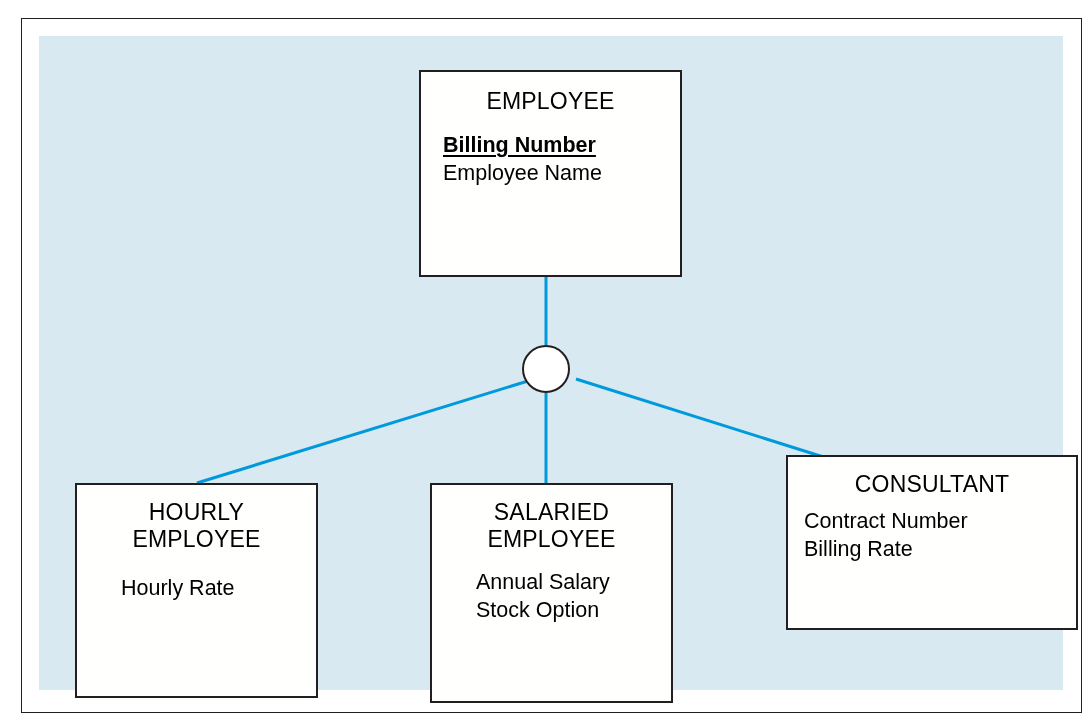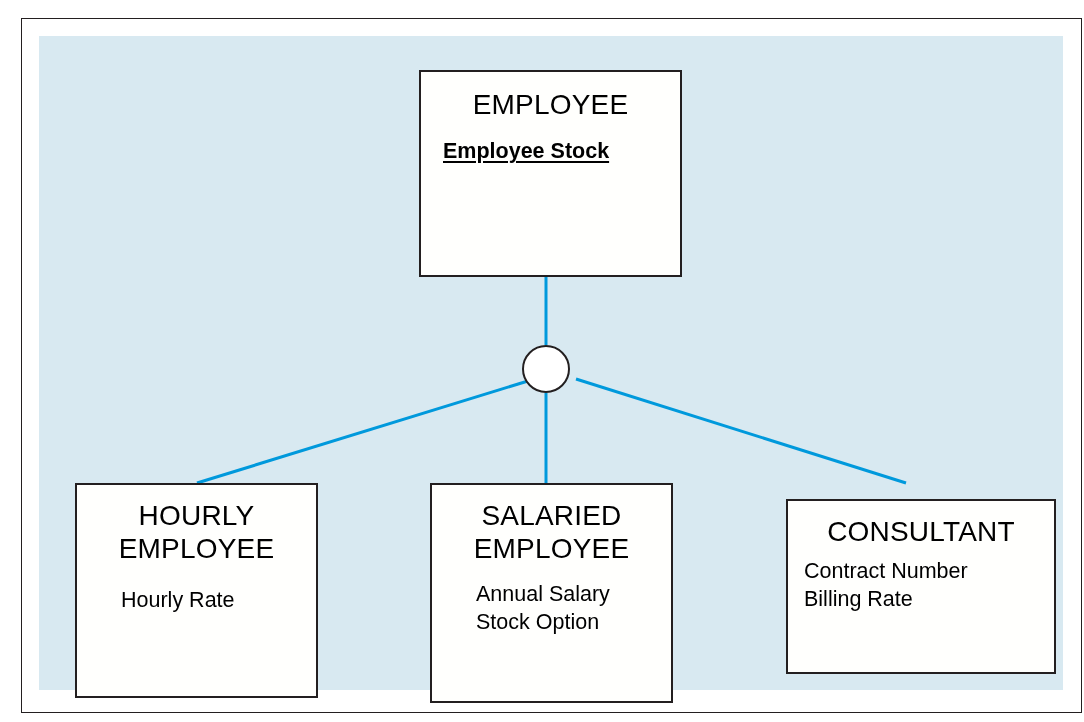--- a/index.html
+++ b/index.html
@@ -53,21 +53,21 @@
 
   .entity {
     position: absolute;
     background: #fffffd;
     border: 2.5px solid #231f20;
     box-sizing: border-box;
     text-align: center;
   }
 
   .entity-title {
-    font-size: 28px;
+    font-size: 23px;
     color: #000000;
     letter-spacing: 0.2px;
     line-height: 1.18;
     white-space: pre-line;
   }
 
   .attr-list {
     margin: 0;
     padding: 0;
     list-style: none;
@@ -110,22 +110,22 @@
     height: 215px;
   }
   #entity-salaried {
     left: 430px;
     top: 483px;
     width: 243px;
     height: 220px;
   }
   #entity-consultant {
     left: 786px;
-    top: 499px;
-    width: 270px;
+    top: 455px;
+    width: 292px;
     height: 175px;
   }
 
   .subtype .entity-title {
     margin-top: 14px;
   }
   .subtype .attr-list {
     margin-top: 16px;
     text-align: left;
     padding-left: 44px;
@@ -167,21 +167,22 @@
     <line x1="528" y1="381" x2="197" y2="483" stroke="#0099dc" stroke-width="3"></line>
 
     <line x1="546" y1="393" x2="546" y2="483" stroke="#0099dc" stroke-width="3"></line>
 
     <line x1="576" y1="379" x2="906" y2="483" stroke="#0099dc" stroke-width="3"></line>
   </svg>
 
   <div class="entity" id="entity-employee">
     <div class="entity-title">EMPLOYEE</div>
     <ul class="attr-list">
-      <li class="attr pk">Employee Stock</li>
+      <li class="attr pk">Billing Number</li>
+      <li class="attr">Employee Name</li>
     </ul>
   </div>
 
   <div id="subtype-circle"></div>
 
   <div class="entity subtype" id="entity-hourly">
     <div class="entity-title">HOURLY
 EMPLOYEE</div>
     <ul class="attr-list">
       <li class="attr">Hourly Rate</li>

